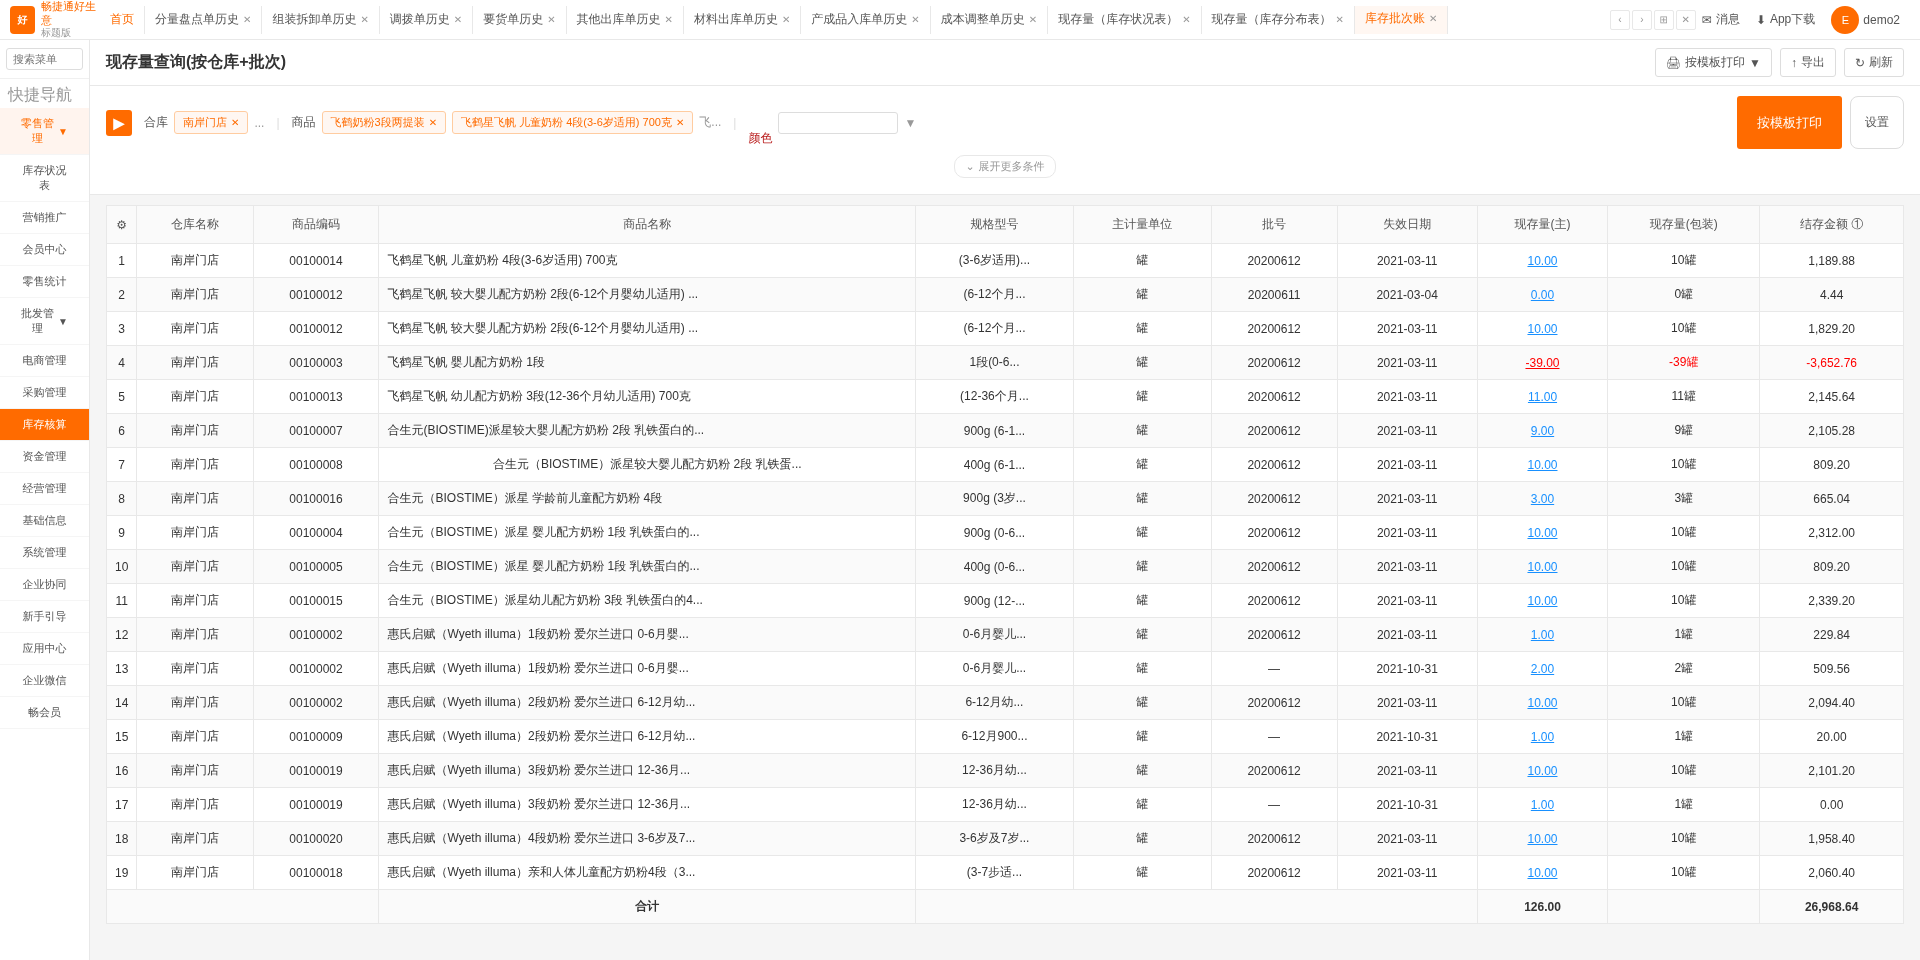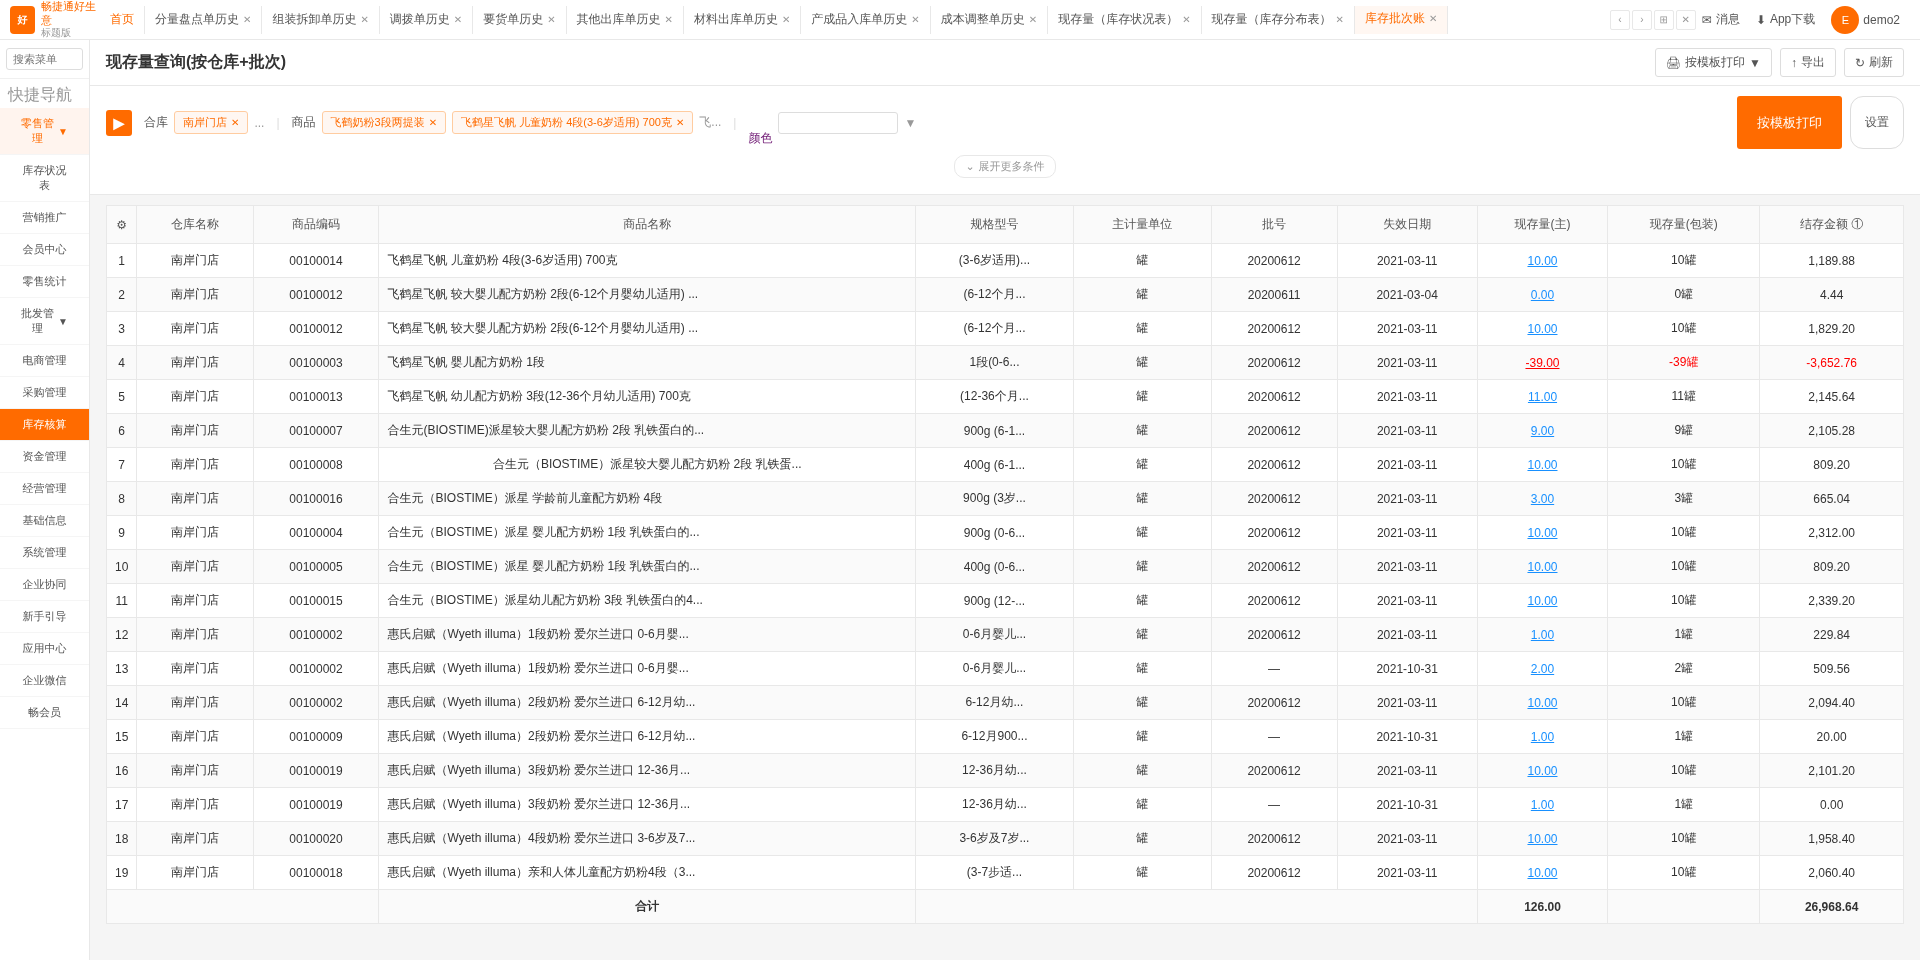--- a/index.html
+++ b/index.html
@@ -48,21 +48,21 @@
     .filter-bar { background: #fff; padding: 10px 16px; border-bottom: 1px solid #e8e8e8; }
     .filter-row { display: flex; align-items: center; gap: 12px; flex-wrap: wrap; }
     .filter-group { display: flex; align-items: center; gap: 6px; }
     .filter-label { color: #555; font-size: 12px; white-space: nowrap; }
     .filter-expand-btn { display: flex; align-items: center; justify-content: center; width: 26px; height: 26px; background: #ff6b00; color: white; border-radius: 3px; cursor: pointer; font-size: 14px; font-weight: bold; }
     .filter-tags { display: flex; align-items: center; gap: 6px; flex: 1; }
     .filter-tag { display: flex; align-items: center; gap: 4px; padding: 3px 8px; background: #fff7f2; border: 1px solid #ffcca0; border-radius: 3px; font-size: 11px; color: #ff6b00; }
     .filter-tag-close { cursor: pointer; color: #ff6b00; font-size: 10px; }
     .filter-more { color: #999; cursor: pointer; }
     .filter-divider { color: #ddd; }
-    .filter-color-label { color: #701a75; margin-top: 32px; }
+    .filter-color-label { color: #b91c1c; margin-top: 32px; }
     .expand-more { display: flex; align-items: center; justify-content: center; margin: 6px 0; }
     .expand-more-btn { display: flex; align-items: center; gap: 4px; padding: 3px 10px; border: 1px solid #e8e8e8; border-radius: 10px; font-size: 11px; color: #999; cursor: pointer; background: #fff; }
     .btn-query { padding: 6px 20px; background: #ff6b00; color: white; border: none; border-radius: 3px; cursor: pointer; font-size: 13px; }
     .btn-settings { padding: 6px 14px; background: #fff; color: #555; border: 1px solid #ddd; border-radius: 3px; cursor: pointer; font-size: 12px; }
 
     
     .table-container { flex: 1; overflow: auto; padding: 0 16px 16px; background: #f5f5f5; }
     .data-table { width: 100%; border-collapse: collapse; background: #fff; margin-top: 10px; font-size: 12px; }
     .data-table th { background: #fafafa; padding: 10px 8px; text-align: center; border: 1px solid #e8e8e8; color: #555; font-weight: normal; white-space: nowrap; }
     .data-table td { padding: 8px 8px; text-align: center; border: 1px solid #e8e8e8; color: #333; white-space: nowrap; }
@@ -203,21 +203,21 @@
             </div>
           </div>
           <span class="filter-divider">|</span>
           <div class="filter-group">
             <span class="filter-color-label">颜色</span>
             <input style="width: 120px; padding: 3px 6px; border: 1px solid rgb(221, 221, 221); border-radius: 3px; font-size: 12px;">
             <span style="cursor:pointer; color:#999;">▼</span>
           </div>
           <div style="margin-left:auto; display:flex; gap:8px;">
             <button class="btn-query" style="padding:5px 20px; background:#ff6b00; color:white; border:none; border-radius:3px; cursor:pointer; font-size:13px;">按模板打印</button>
-            <button class="btn-settings" style="padding:17px 14px; background:#fff; color:#555; border:1px solid #ddd; border-radius:13px; cursor:pointer;">设置</button>
+            <button class="btn-settings" style="padding:17px 14px; background:#fff; color:#555; border:1px solid #ddd; border-radius:8px; cursor:pointer;">设置</button>
           </div>
         </div>
         <div class="expand-more">
           <div class="expand-more-btn">
             <span>⌄</span>
             <span>展开更多条件</span>
           </div>
         </div>
       </div>
 

